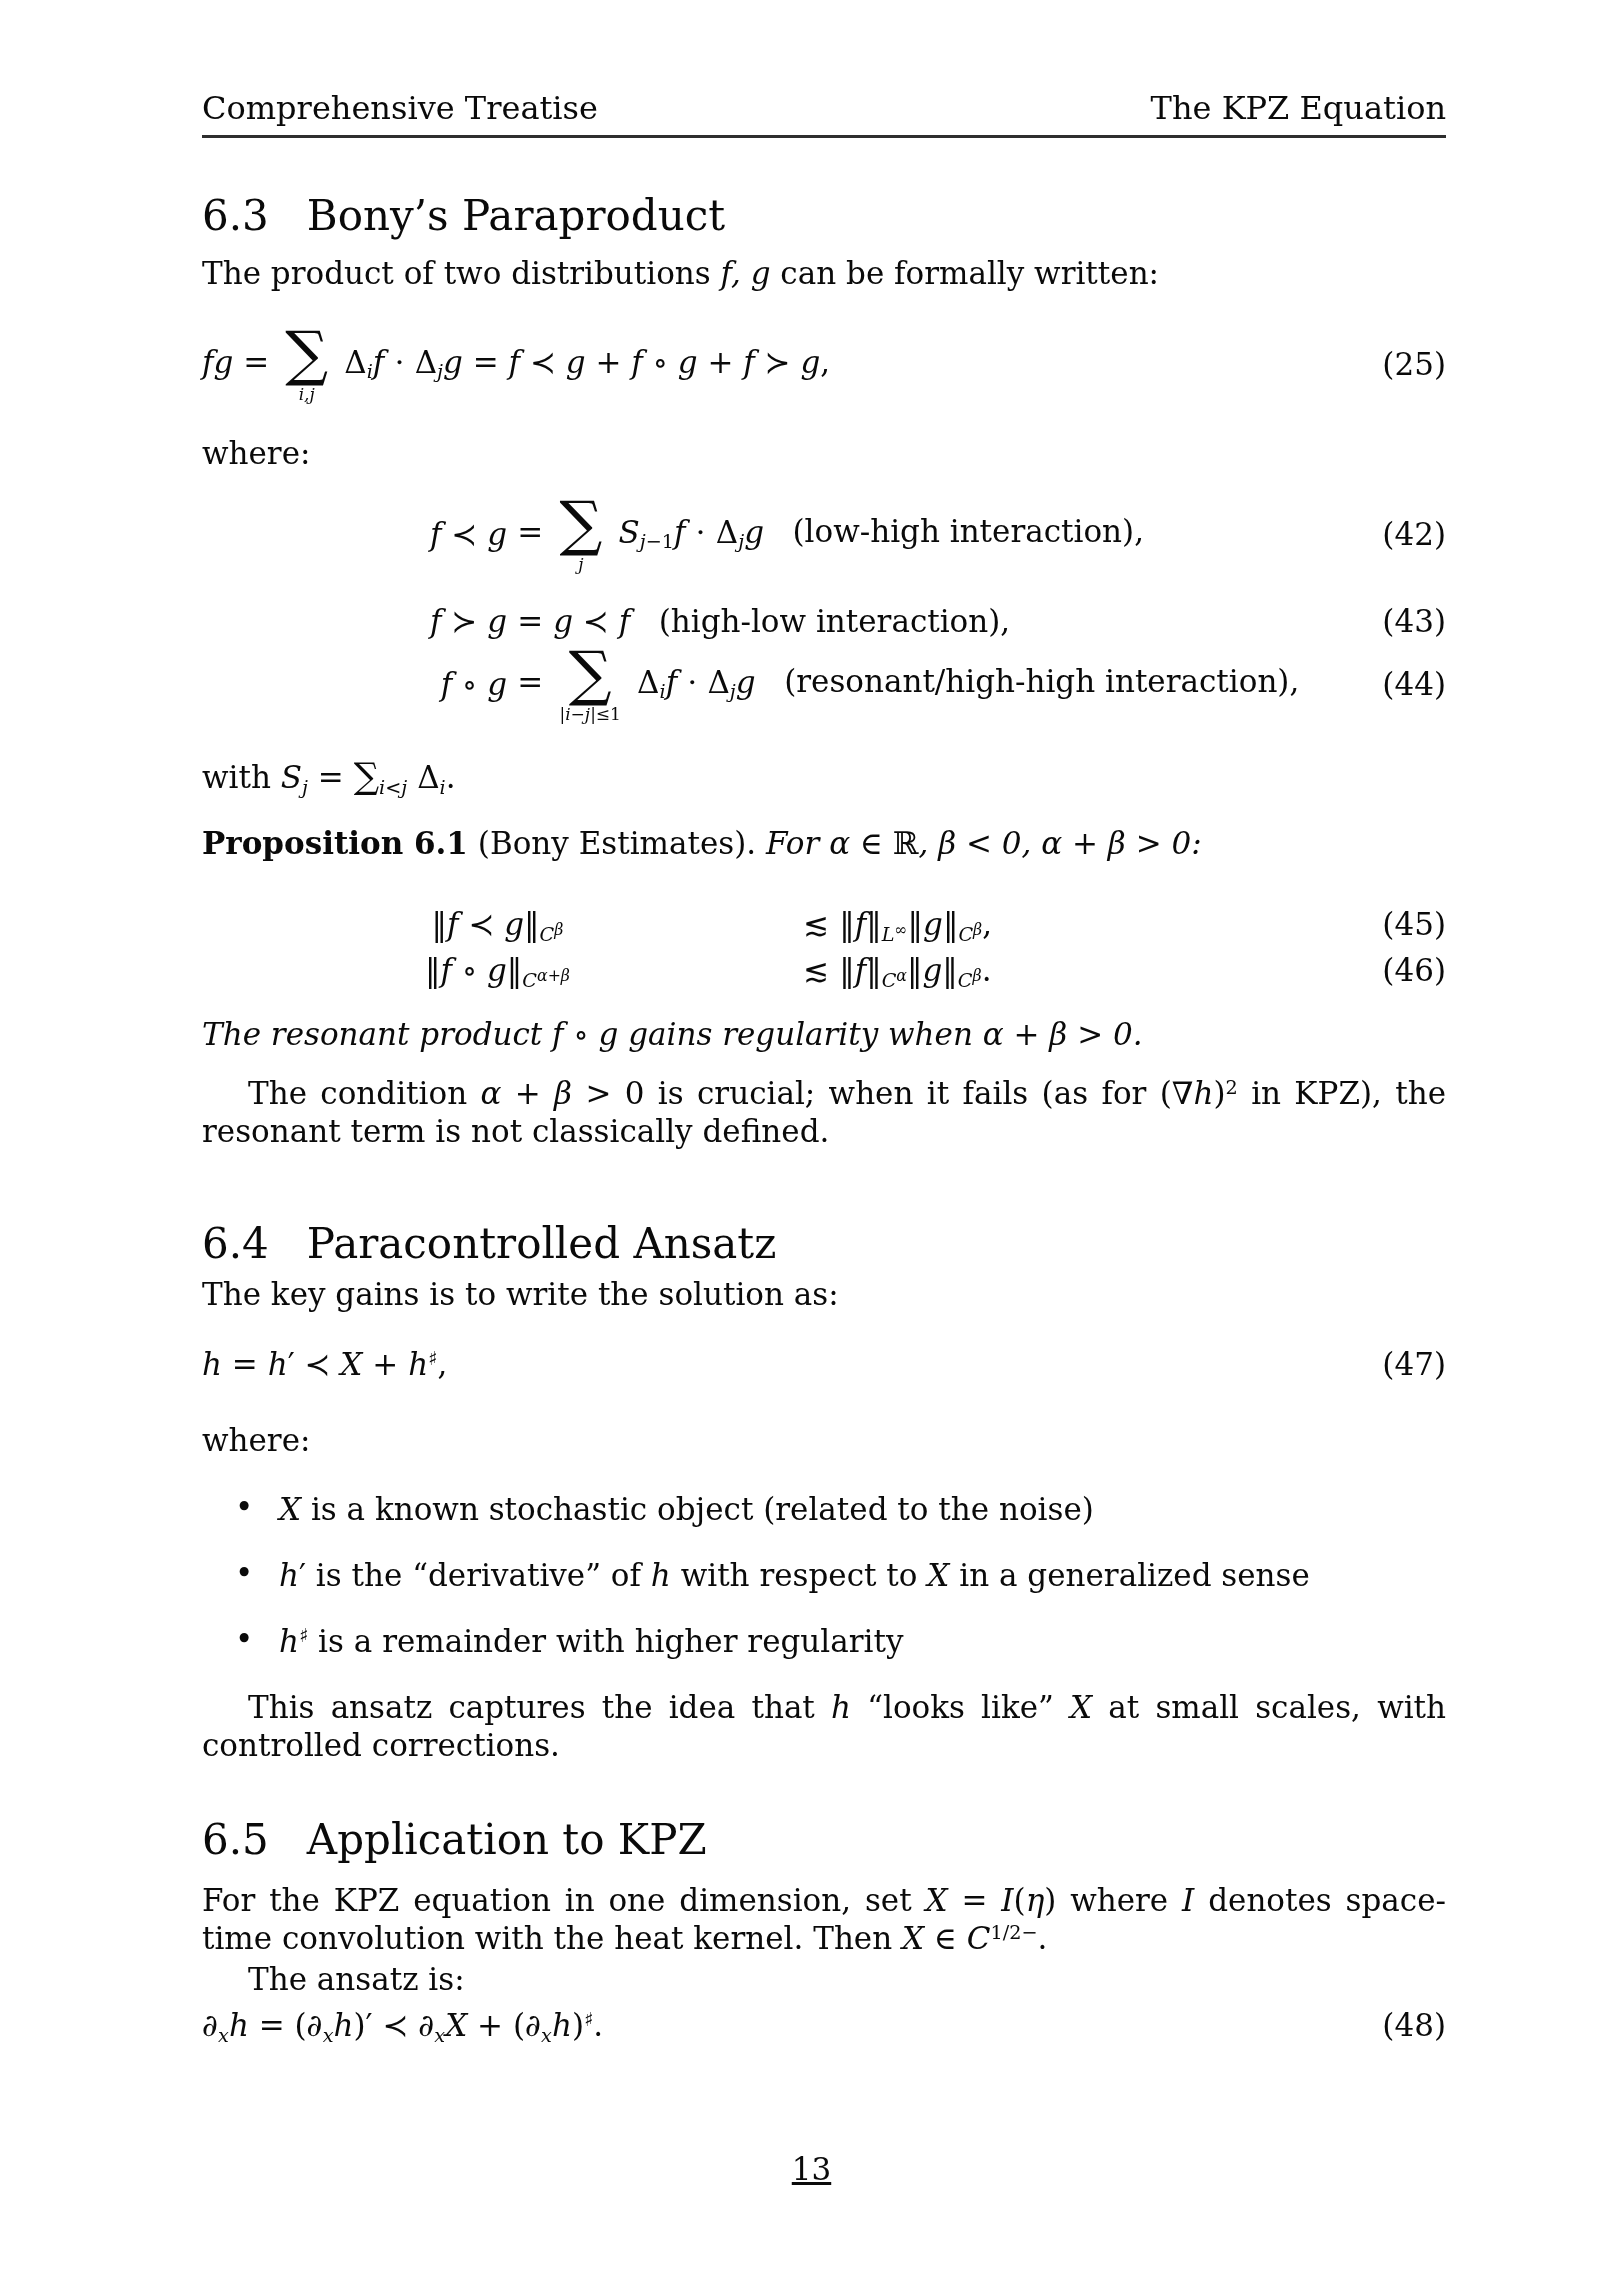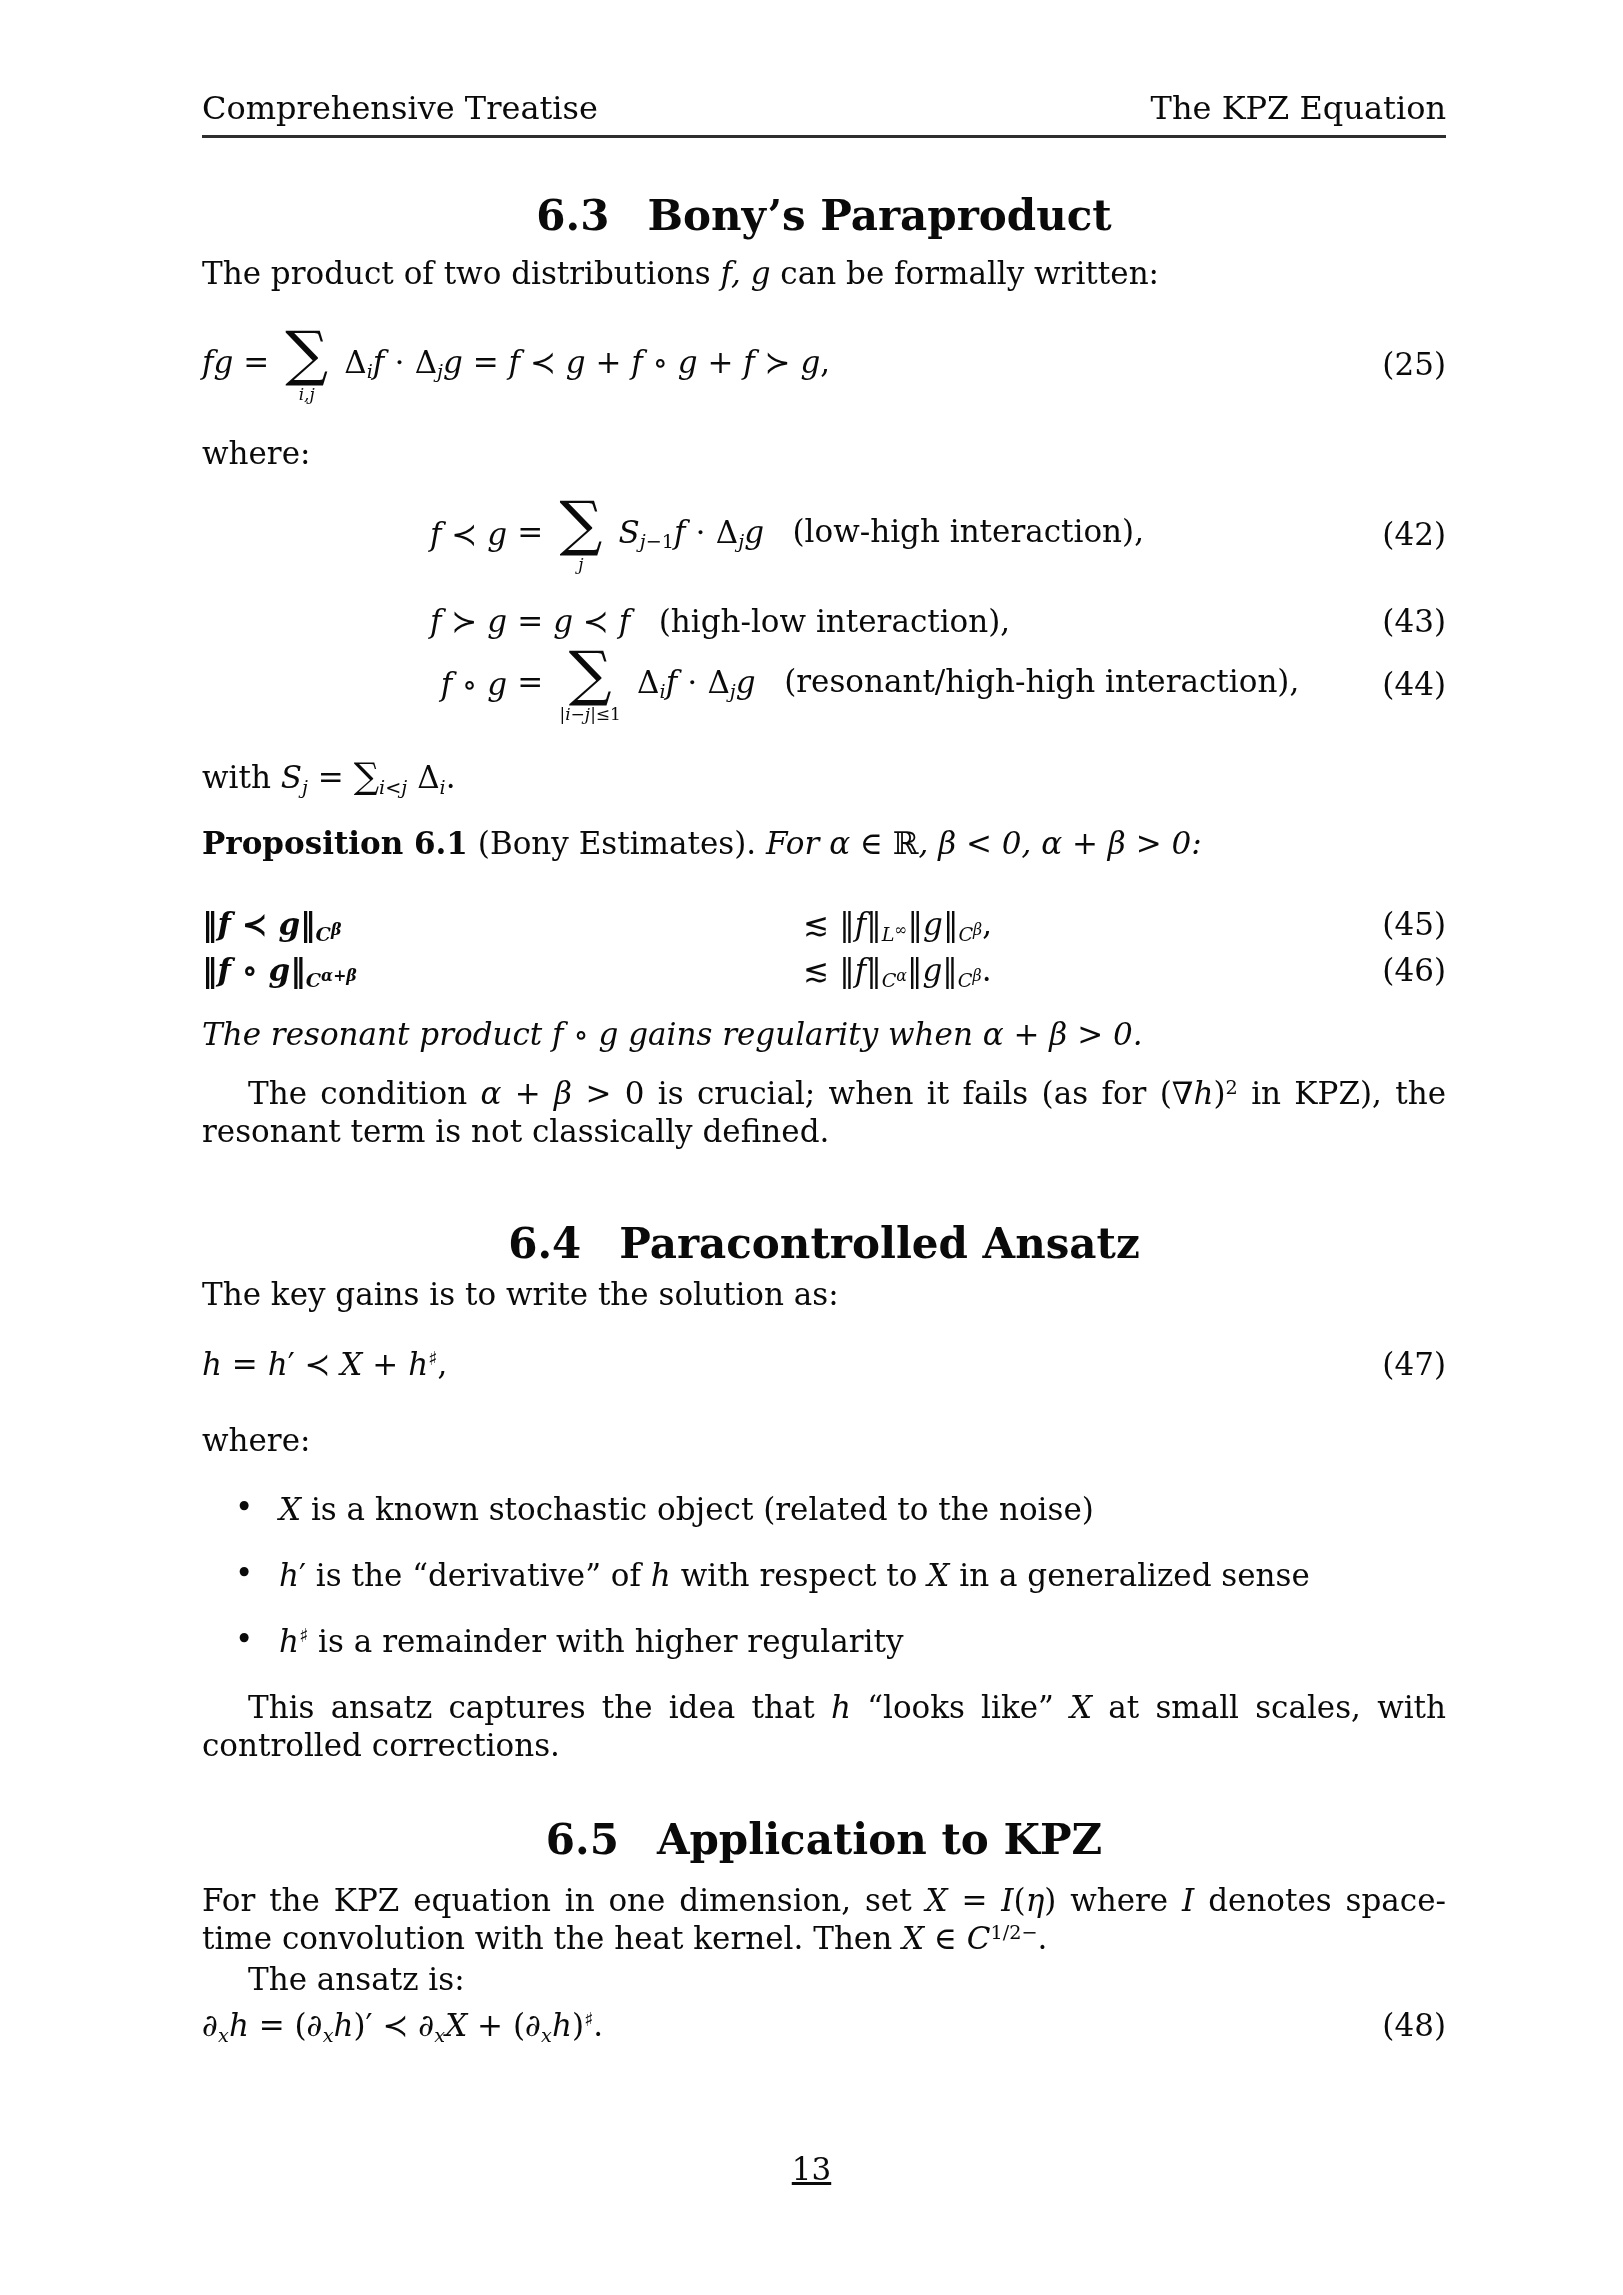--- a/index.html
+++ b/index.html
@@ -20,43 +20,42 @@
   .runhead {
     position:absolute; top:89px; left:0; right:0;
     display:flex; justify-content:space-between;
     font-size:32px; line-height:38px;
   }
   .headrule { position:absolute; top:135px; left:0; right:0; height:3.2px; background:#2e2e2e; }
 
   
   .sech {
     position:absolute; left:0; right:0;
-    font-size:42px; font-weight:bold; line-height:46px;
+    font-size:42px; font-weight:normal; line-height:46px;
     margin:0;
-    text-align:center;
   }
   .secno { margin-right:38px; }
 
   
   .para { position:absolute; left:0; right:0; text-align:justify; }
   .indent { text-indent:46px; }
   .noindent { text-indent:0; }
 
   
   .eqc {
     position:absolute; left:0; right:0;
     display:flex; align-items:center; justify-content:flex-start;
   }
   
   .eqa {
     position:absolute; left:0; right:0;
     display:flex; align-items:center;
   }
   .eqa .lhs  { flex:none; width:305px; text-align:right; }
-  .eqa .lhs2 { flex:none; width:591px; text-align:left;font-weight:bold; }
+  .eqa .lhs2 { flex:none; width:591px; text-align:center; }
   .eqa .rhs  { flex:1; text-align:left; margin-left:10.3px; }
   .eqnum {
     position:absolute; right:0; top:50%;
     transform:translateY(-50%);
   }
 
   
   i { font-style: italic; }
   .cal { font-style: italic; }
   .up { font-style: normal; }

